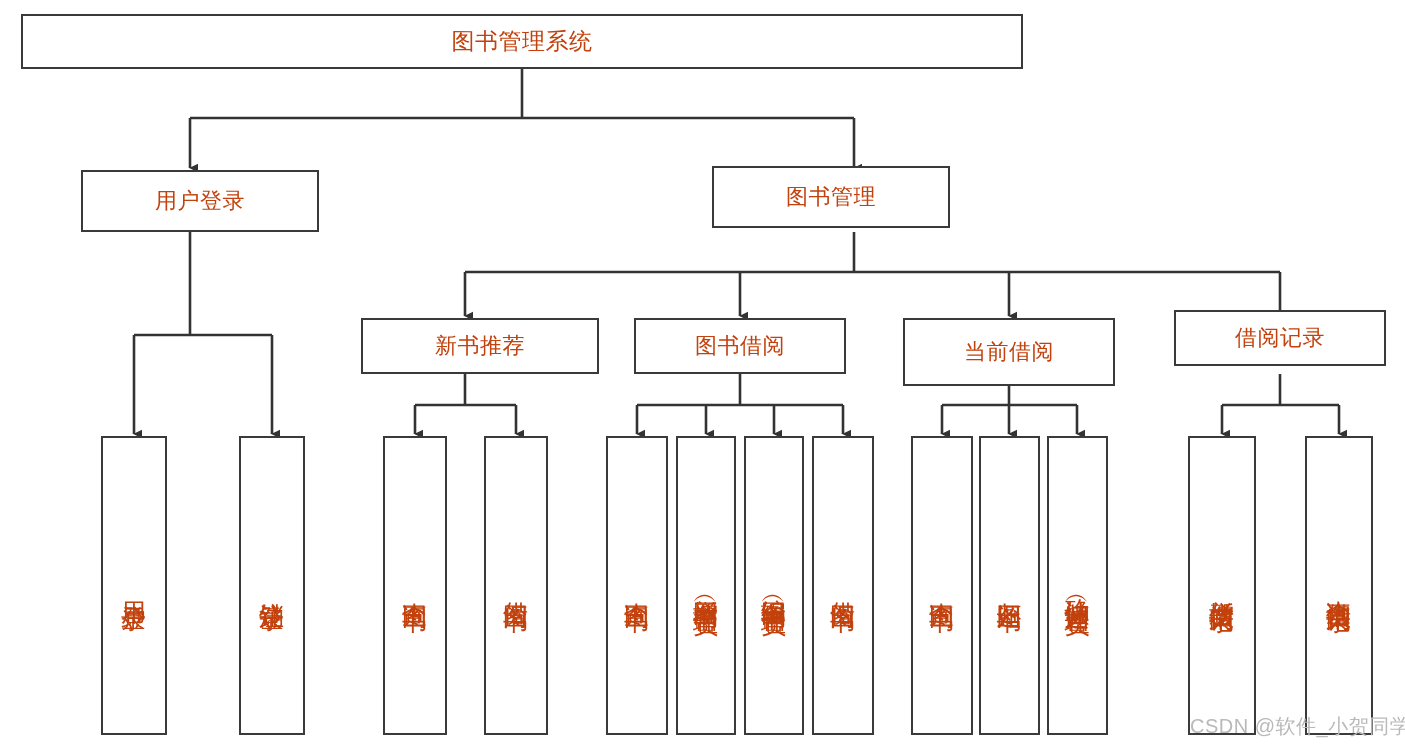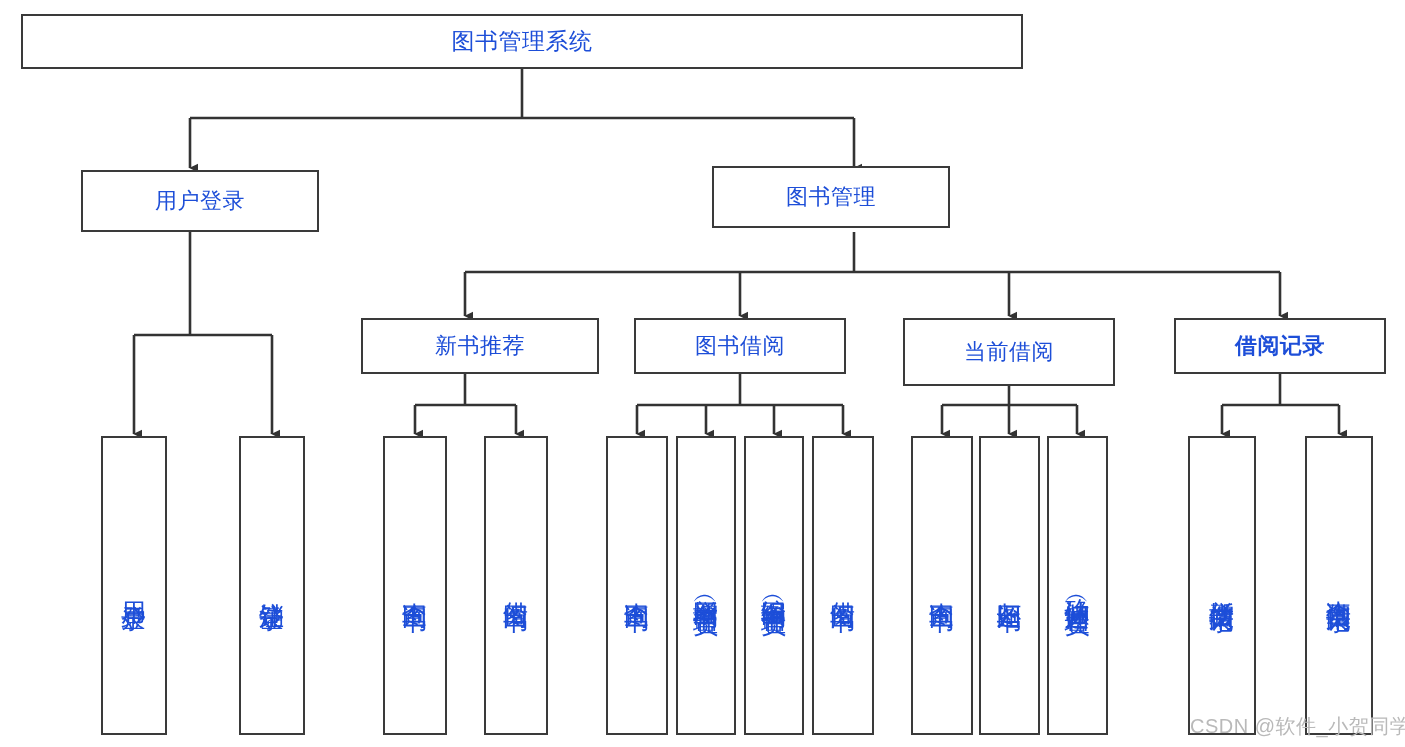--- a/index.html
+++ b/index.html
@@ -27,21 +27,21 @@
     pointer-events: none;
   }
   .node {
     position: absolute;
     box-sizing: border-box;
     background: #ffffff;
     border: 2px solid #3a3a3a;
     display: flex;
     align-items: center;
     justify-content: center;
-    color: #1d4ed8;
+    color: #c2410c;
   }
   .node-label {
     display: block;
     text-align: center;
     letter-spacing: 0.5px;
     white-space: nowrap;
   }
   
   .node.horiz .node-label {
     font-size: 22px;
@@ -153,21 +153,21 @@
   </div>
 
   <div class="node horiz" style="left:634px; top:318px; width:212px; height:56px;justify-content:center;">
     <span class="node-label">图书借阅</span>
   </div>
 
   <div class="node horiz" style="left:903px; top:318px; width:212px; height:68px;">
     <span class="node-label">当前借阅</span>
   </div>
 
-  <div class="node horiz" style="left:1174px; top:318px; width:212px; height:56px;font-weight:bold;">
+  <div class="node horiz" style="left:1174px; top:310px; width:212px; height:56px;">
     <span class="node-label">借阅记录</span>
   </div>
 
   <div class="node vert" style="left:101px; top:436px; width:66px; height:299px;">
     <span class="node-label">用户登录</span>
   </div>
 
   <div class="node vert" style="left:239px; top:436px; width:66px; height:299px;">
     <span class="node-label">注销登录</span>
   </div>

